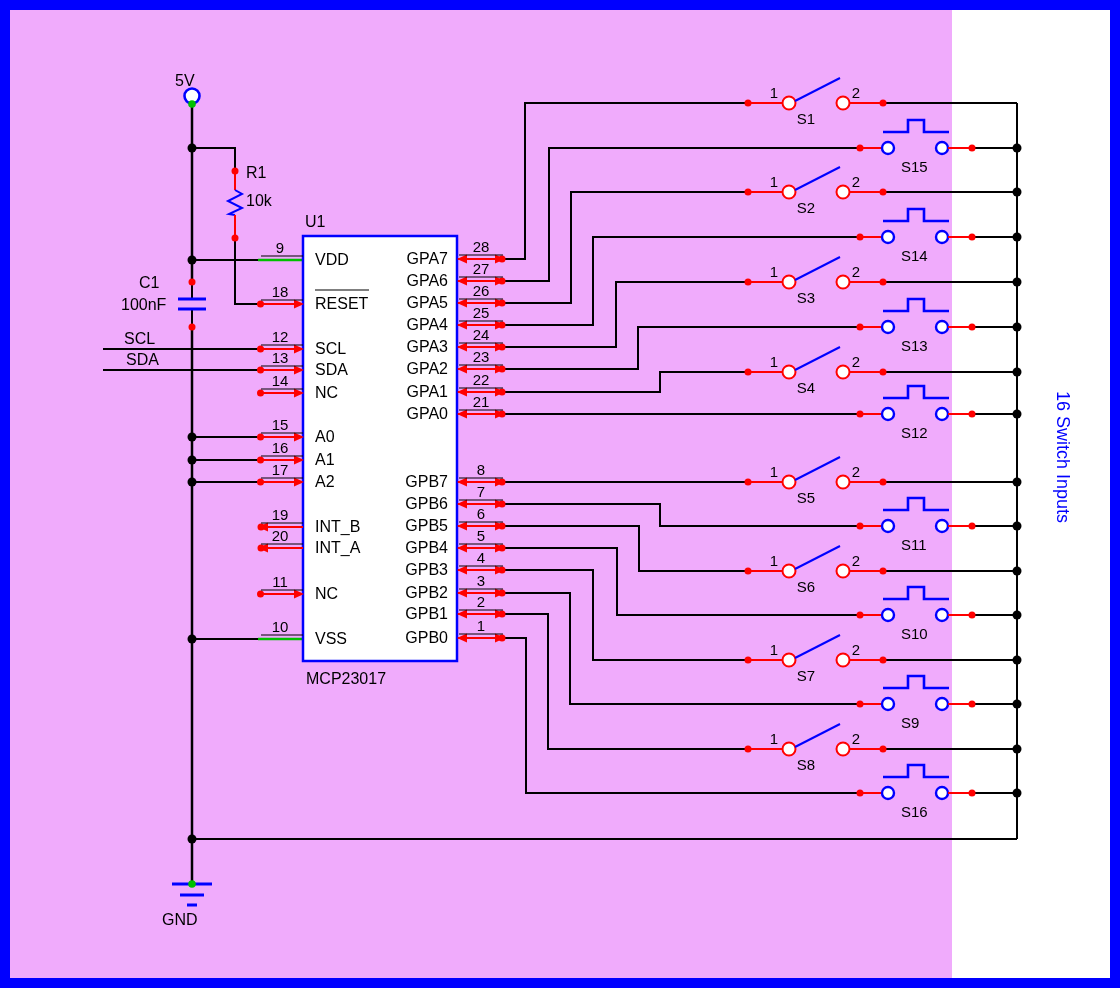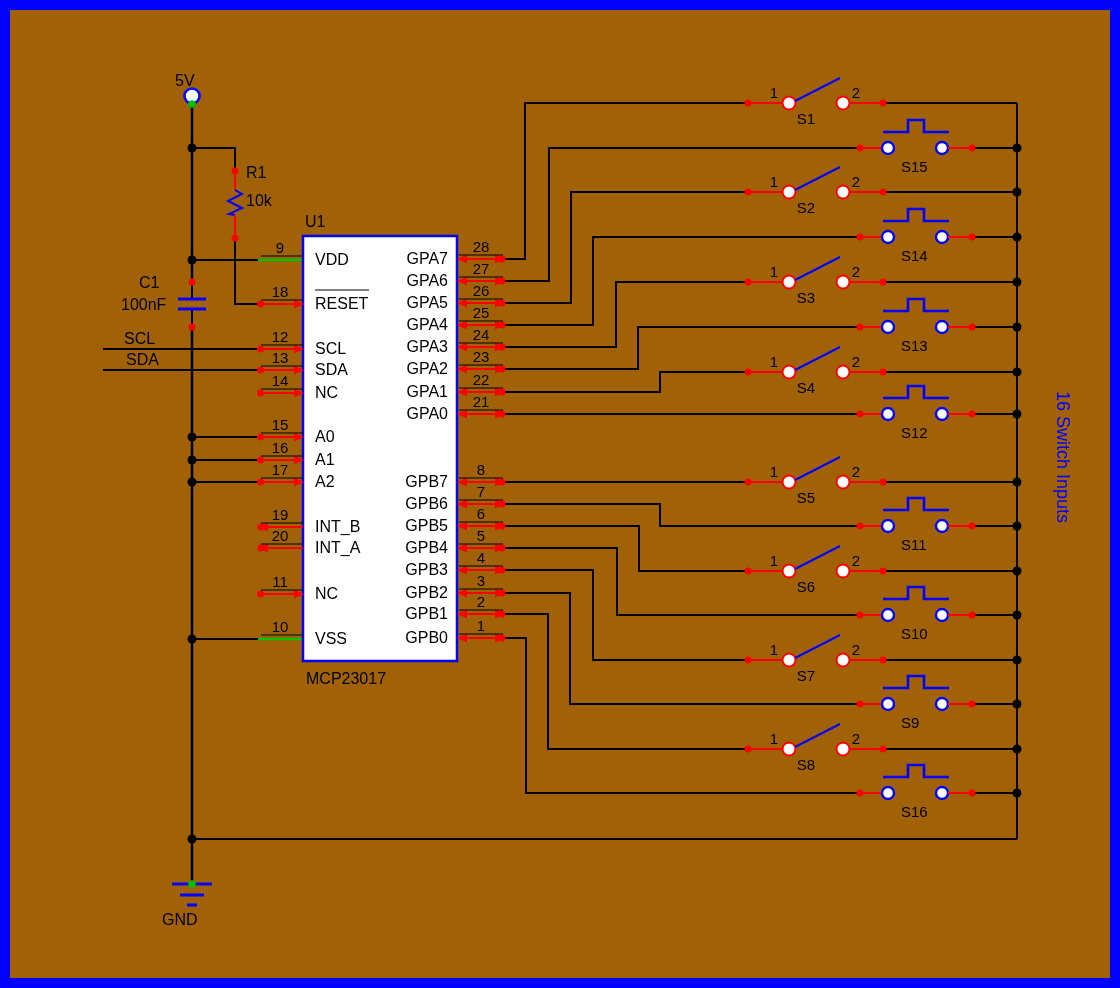--- a/index.html
+++ b/index.html
@@ -1,16 +1,16 @@
 <!DOCTYPE html>
 <html><head>
 <meta charset="utf-8">
 <style>
   html,body{margin:0;padding:0;background:#ffffff;}
-  .frame{position:relative;width:1120px;height:988px;background:#a16207;}
+  .frame{position:relative;width:952px;height:988px;background:#f0abfc;}
   svg{display:block;}
   text{font-family:"Liberation Sans","DejaVu Sans",sans-serif;fill:#000000;}
   .t15{font-size:15px;}
   .t16{font-size:16px;}
   .t18{font-size:18px;}
   .blue-text{fill:#0000ff;}
   .wire{stroke:#000000;stroke-width:2;fill:none;}
   .rail{stroke:#000000;stroke-width:2.5;fill:none;}
   .rw{stroke:#ff0000;stroke-width:2;fill:none;}
   .gw{stroke:#00c000;stroke-width:2.5;fill:none;}

